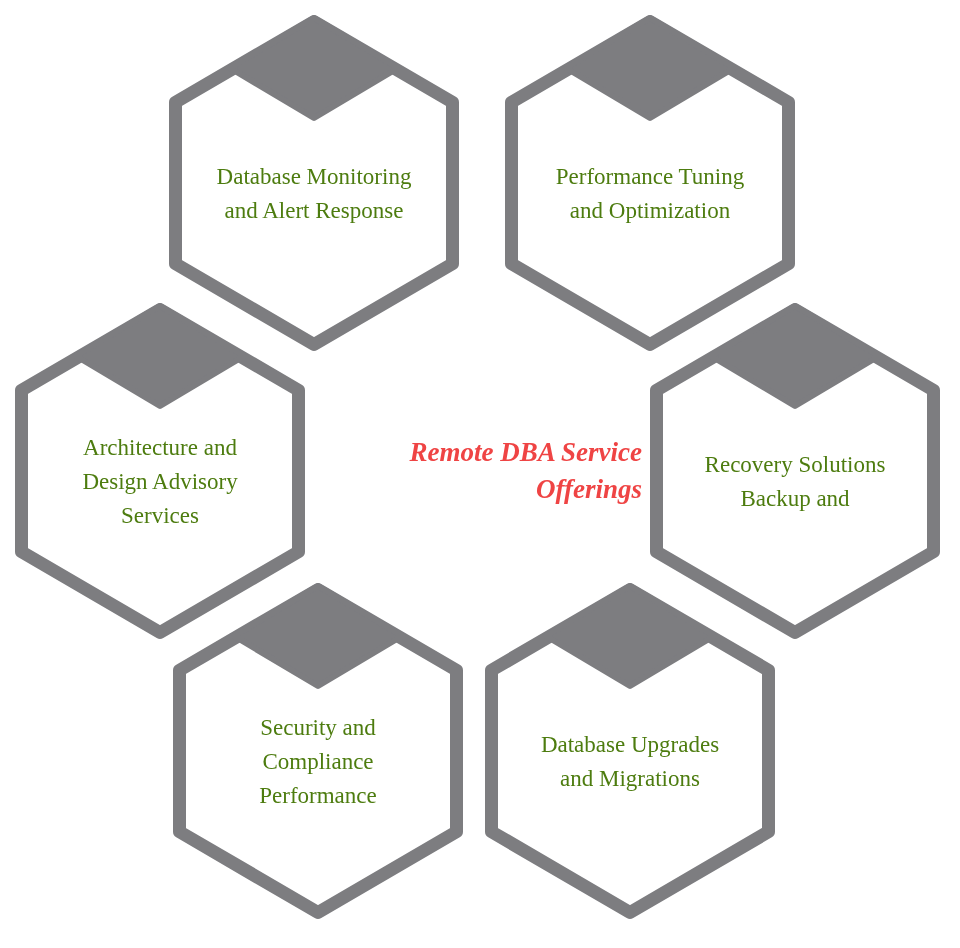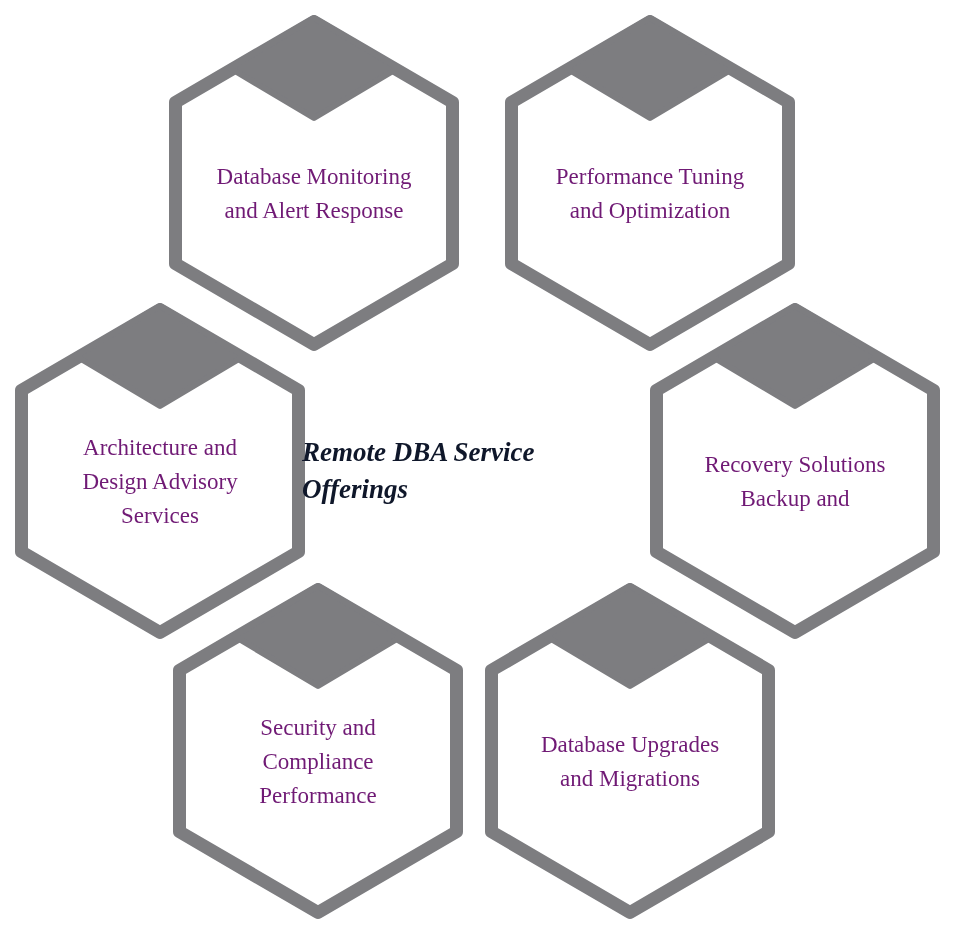--- a/index.html
+++ b/index.html
@@ -39,34 +39,34 @@
     position: absolute;
     left: 22px; right: 22px; top: 0; bottom: 0;
     display: flex;
     flex-direction: column;
     align-items: center;
     justify-content: center;
     padding-top: 22px;
     text-align: center;
     font-size: 23px;
     line-height: 34px;
-    color: #701a75;
+    color: #4d7c0f;
   }
   .hex-label span { display: block; white-space: nowrap; }
   .center-title {
     position: absolute;
     left: 302px;
     top: 434px;
     width: 340px;
-    text-align: left;
+    text-align: right;
     font-size: 27px;
     line-height: 37px;
     font-weight: bold;
     font-style: italic;
-    color: #0f172a;
+    color: #ef4444;
   }
   .center-title span { display: block; }
 </style>
 </head>
 <body>
 
 <div class="canvas">
 
   <div class="hex" style="left:164px; top:10px;">
     <svg viewBox="0 0 300 346">

